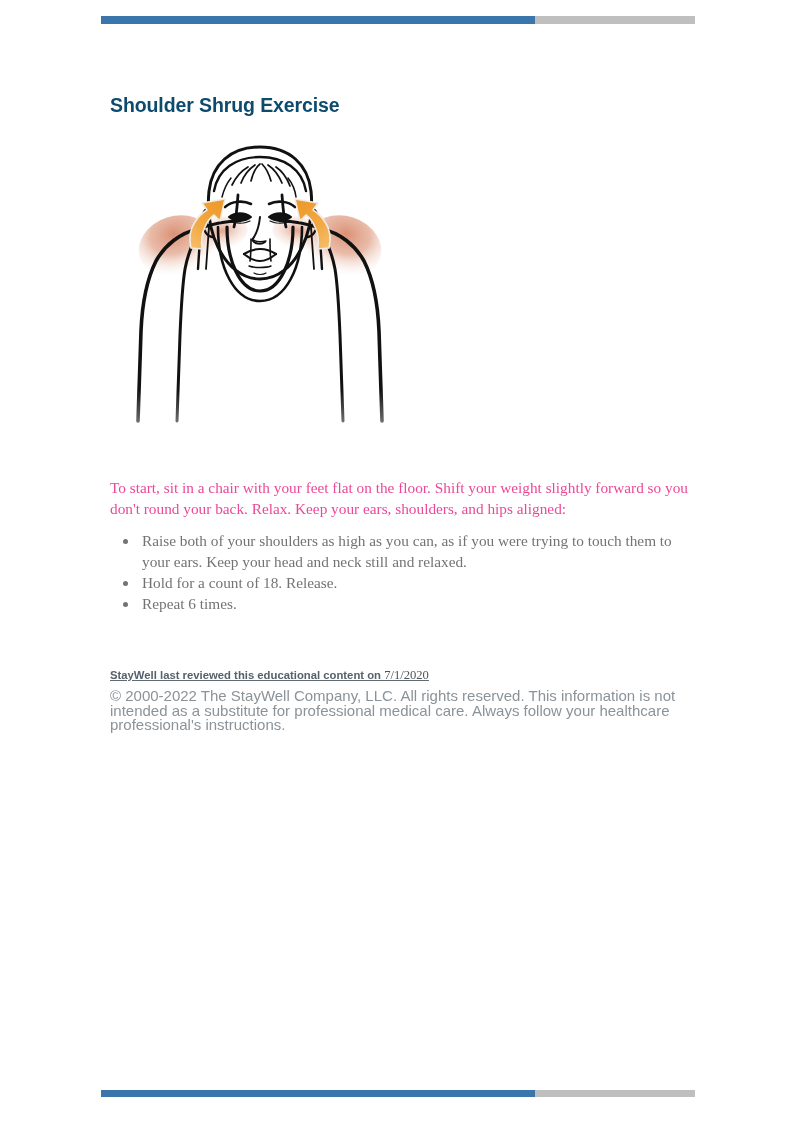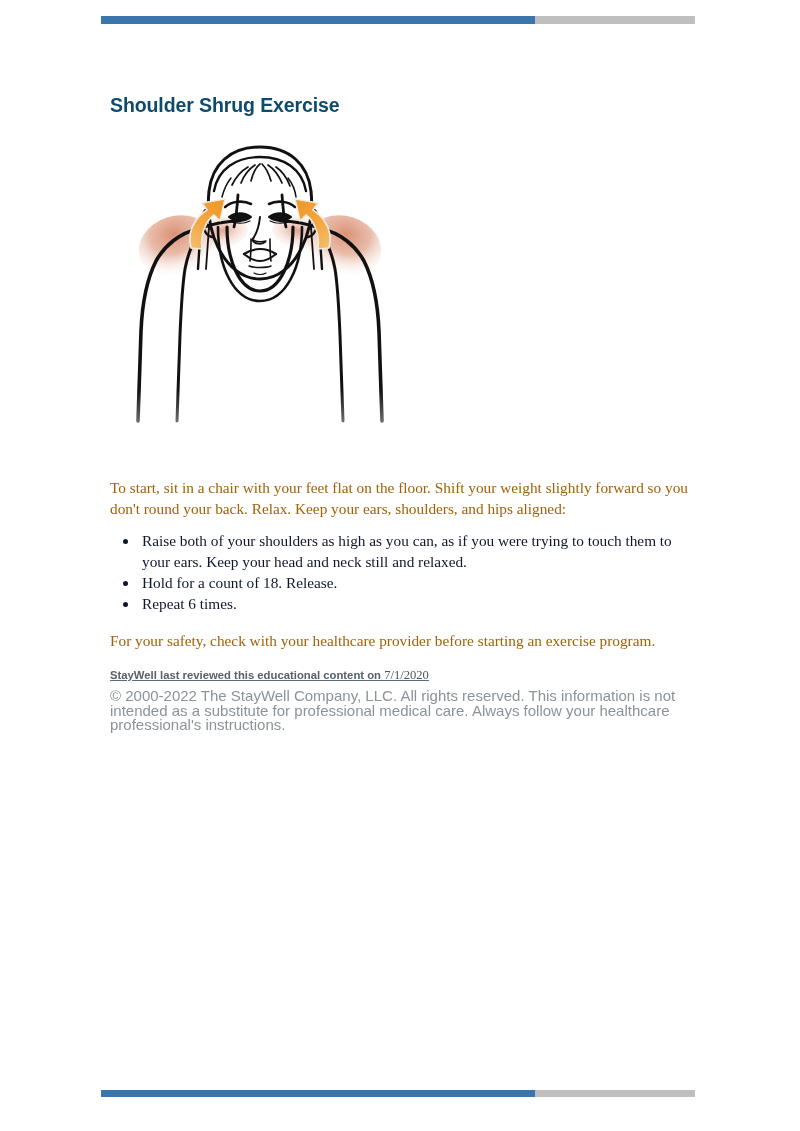--- a/index.html
+++ b/index.html
@@ -74,32 +74,32 @@
   .body-block {
     position: absolute;
     left: 110px;
     top: 478px;
     width: 585px;
   }
   .para {
     margin: 0;
     font-size: 15.3px;
     line-height: 20.5px;
-    color: #a16207;
+    color: #ec4899;
     text-align: left;
   }
   .bullets {
     margin: 12px 0 0 0;
     padding-left: 29px;
     list-style: disc;
   }
   .bullets li {
     font-size: 15.3px;
     line-height: 20.5px;
-    color: #0f172a;
+    color: #737373;
     margin: 0 0 0.5px 0;
     padding-left: 3px;
   }
   .para-safety {
     margin: 17px 0 0 0;
   }
 
   
   .attrib {
     position: absolute;
@@ -309,21 +309,20 @@
 
   <div class="body-block">
     <p class="para">To start, sit in a chair with your feet flat on the floor. Shift your weight slightly forward so you don't round your back. Relax. Keep your ears, shoulders, and hips aligned:</p>
 
     <ul class="bullets">
       <li>Raise both of your shoulders as high as you can, as if you were trying to touch them to your ears. Keep your head and neck still and relaxed.</li>
       <li>Hold for a count of 18. Release.</li>
       <li>Repeat 6 times.</li>
     </ul>
 
-    <p class="para para-safety">For your safety, check with your healthcare provider before starting an exercise program.</p>
   </div>
 
   <div class="attrib">
     <p class="reviewed">
       <span class="lead">StayWell last reviewed this educational content on</span><span class="date"> 7/1/2020</span>
     </p>
     <p class="copyright">© 2000-2022 The StayWell Company, LLC. All rights reserved. This information is not intended as a substitute for professional medical care. Always follow your healthcare professional's instructions.</p>
   </div>
 
   <div class="bottom-rule">

